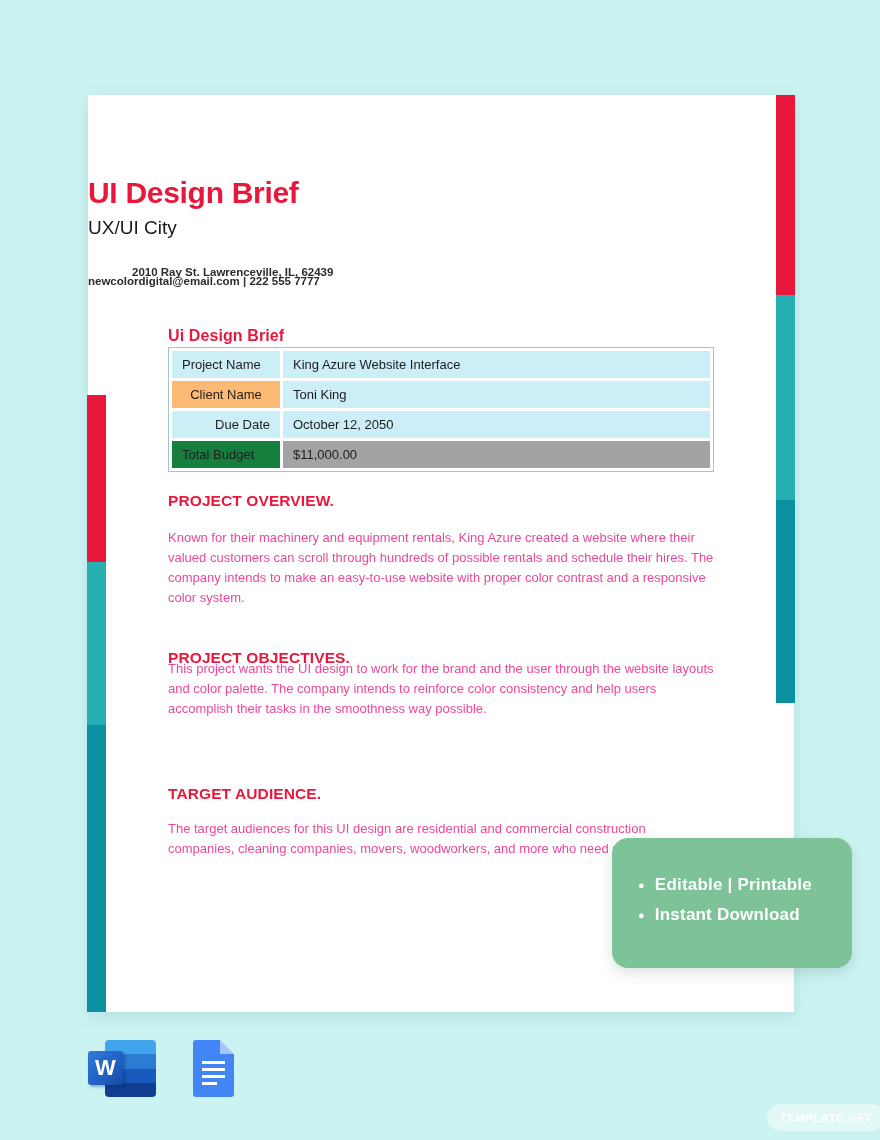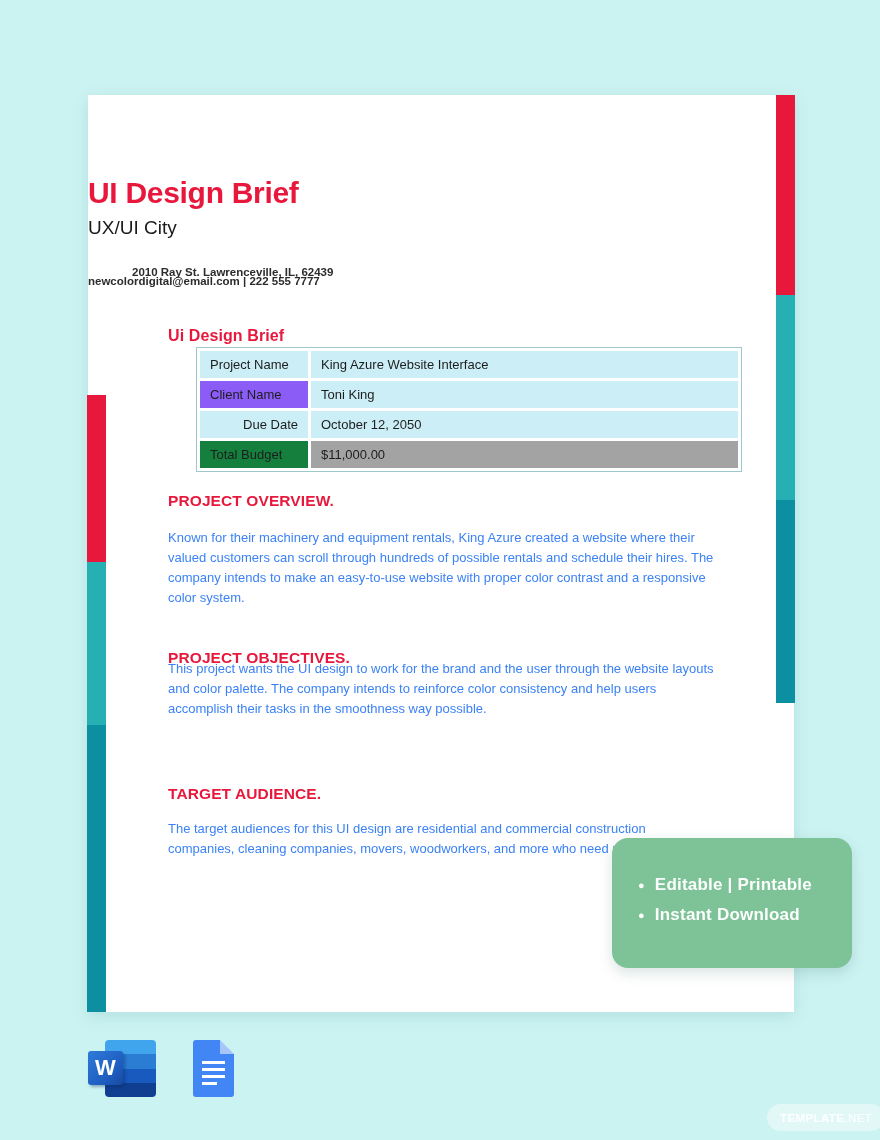--- a/index.html
+++ b/index.html
@@ -21,25 +21,25 @@
   .bar.left{left:-1px;}
   .bar.right{left:688px;}
   .doc-title{position:absolute;left:0;top:81px;width:706px;font-size:30px;font-weight:bold;letter-spacing:-.3px;}
   .doc-subtitle{position:absolute;left:0;top:122px;width:706px;font-size:19px;color:#1b1b1b;}
   .doc-address{position:absolute;left:0;width:706px;font-size:11.5px;font-weight:bold;color:#2c2c2c;}
   .addr1{top:171px;padding-left:44px;} .addr2{top:180px;}
   
   .content{position:absolute;left:80px;width:546px;}
   .sec-heading{font-weight:bold;font-size:15.5px;letter-spacing:.1px;margin:0;}
   .brief-heading{top:232px;font-size:16px;}
-  .info-table{position:absolute;top:252px;width:546px;border-collapse:separate;border-spacing:3px;background:#ffffff;border:1px solid #9fc8ce;margin-left:28px;}
+  .info-table{position:absolute;top:252px;width:546px;border-collapse:separate;border-spacing:3px;background:#ffffff;border:1px solid #9fc8ce;}
   .info-table td{height:23px;padding:2px 10px;font-size:13px;color:#1d1d1d;}
   .info-table td.lbl{width:88px;}
   .h-overview{top:397px;} .h-objectives{top:554px;} .h-audience{top:690px;}
-  .body-par{position:absolute;font-size:13px;line-height:20px;color:#3b82f6;width:546px;margin:0;}
+  .body-par{position:absolute;font-size:13px;line-height:20px;color:#ec4899;width:546px;margin:0;}
   .p-overview{top:433px;} .p-objectives{top:564px;} .p-audience{top:724px;}
   
   .badge{
     position:absolute;left:612px;top:838px;width:240px;height:130px;border-radius:16px;
     box-shadow:0 5px 14px rgba(0,70,60,.15);
     display:flex;flex-direction:column;justify-content:center;gap:10px;padding:0 0 6px 26px;box-sizing:border-box;
   }
   .badge-row{display:flex;align-items:center;color:#fcfefd;font-weight:bold;font-size:17px;letter-spacing:.2px;}
   .badge-bullet{font-size:11px;margin-right:10px;line-height:1;}
   
@@ -88,21 +88,21 @@
     <div class="doc-address addr2">newcolordigital@email.com | 222 555 7777</div>
 
     <h3 class="sec-heading content brief-heading" style="color:#e8183d;position:absolute;">Ui Design Brief</h3>
     <table class="info-table content">
       <tbody>
         <tr>
           <td class="lbl" style="background:#cceef6;">Project Name</td>
           <td style="background:#cceef6;">King Azure Website Interface</td>
         </tr>
         <tr>
-          <td class="lbl" style="background:#8b5cf6;">Client Name</td>
+          <td class="lbl" style="background:#fdba74;text-align:center;">Client Name</td>
           <td style="background:#cceef6;">Toni King</td>
         </tr>
         <tr>
           <td class="lbl" style="background:#cceef6;text-align:right;">Due Date</td>
           <td style="background:#cceef6;">October 12, 2050</td>
         </tr>
         <tr>
           <td class="lbl" style="background:#15803d;">Total Budget</td>
           <td style="background:#a3a3a3;">$11,000.00</td>
         </tr>

